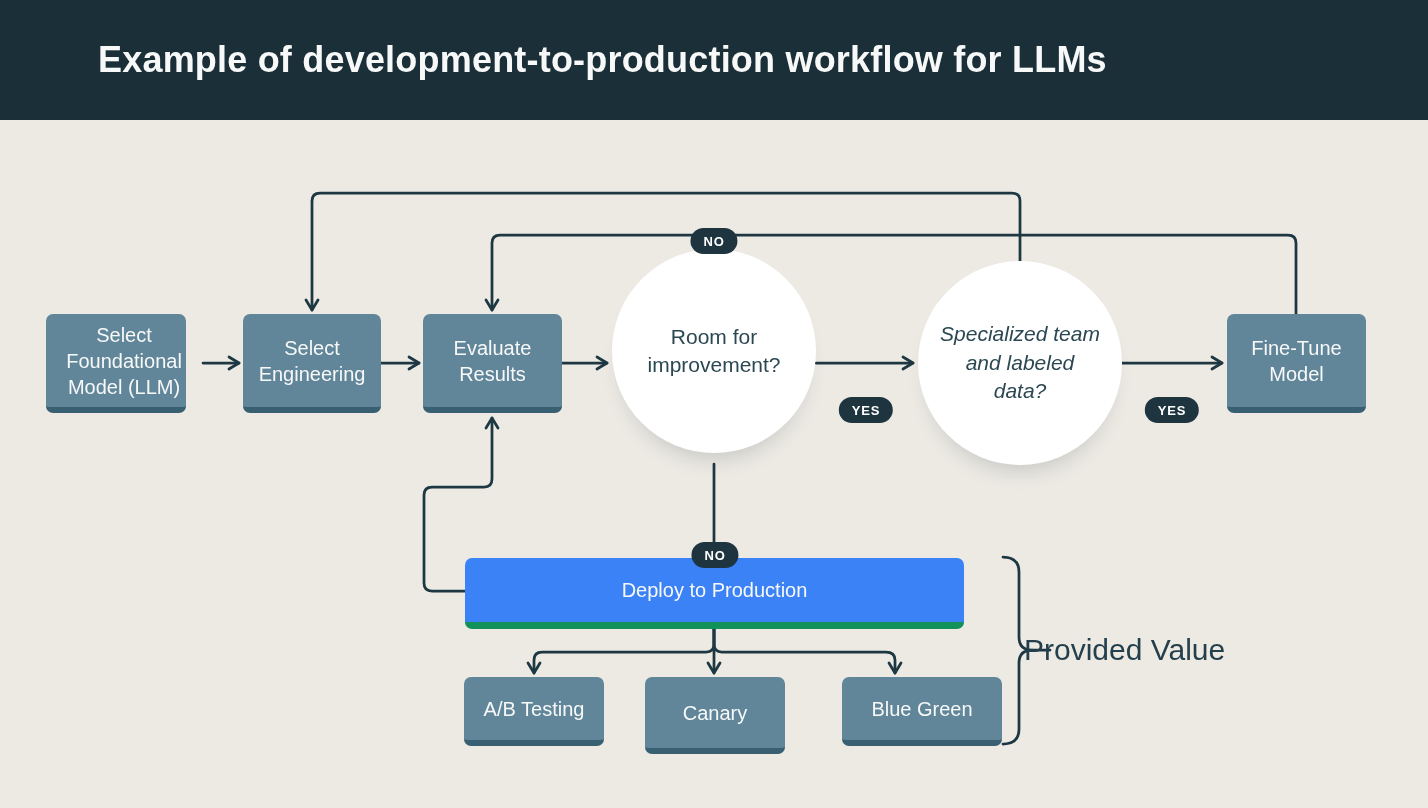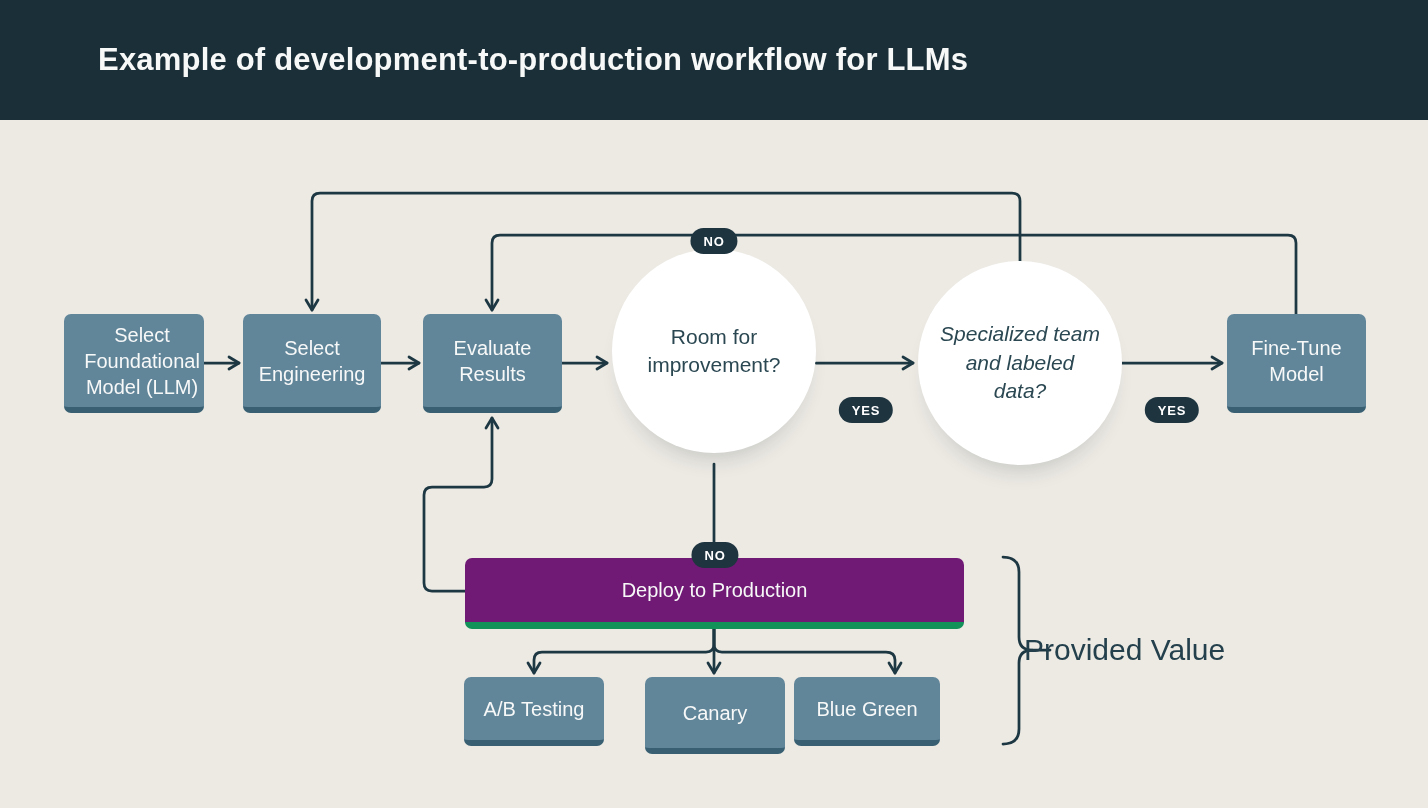--- a/index.html
+++ b/index.html
@@ -16,21 +16,21 @@
   
   .header {
     position:absolute; left:0; top:0;
     width:1428px; height:120px;
     background:#1b2f38;
     display:flex; align-items:center;
     z-index:4;
   }
   .header h1 {
     margin:0 0 0 98px;
-    font-size:31px; font-weight:700;
+    font-size:36px; font-weight:700;
     letter-spacing:0.2px;
     color:#f7f8f8;
   }
   
   svg.connectors {
     position:absolute; inset:0;
     width:1428px; height:808px;
     z-index:1;
   }
   svg.connectors path {
@@ -46,31 +46,31 @@
     display:flex; align-items:center; justify-content:center;
     text-align:center;
     background:#61869a;
     border-bottom:6px solid #386072;
     border-radius:7px;
     color:#f7f8f8;
     font-size:20px; line-height:1.3;
     padding:6px 8px;
     z-index:2;
   }
-  #node-select    { left:64px;   top:314px; width:140px; height:99px;padding-left:24px; }
+  #node-select    { left:46px;   top:314px; width:140px; height:99px;padding-left:24px; }
   #node-prompt    { left:243px;  top:314px; width:138px; height:99px; }
   #node-evaluate  { left:423px;  top:314px; width:139px; height:99px; }
   #node-finetune  { left:1227px; top:314px; width:139px; height:99px;justify-content:flex-end; }
   #node-deploy {
     left:465px; top:558px; width:499px; height:71px;
-    background:#701a75; border-bottom:7px solid #129159;
+    background:#3b82f6; border-bottom:7px solid #129159;
   }
   #node-ab        { left:464px;  top:677px; width:140px; height:69px; }
   #node-canary    { left:645px;  top:677px; width:140px; height:77px; }
-  #node-bluegreen { left:794px;  top:677px; width:146px; height:69px; }
+  #node-bluegreen { left:842px;  top:677px; width:160px; height:69px; }
   
   .circle {
     position:absolute;
     width:204px; height:204px;
     border-radius:50%;
     background:#ffffff;
     display:flex; align-items:center; justify-content:center;
     text-align:center;
     color:#2b4852;
     font-size:21px; line-height:1.35;

